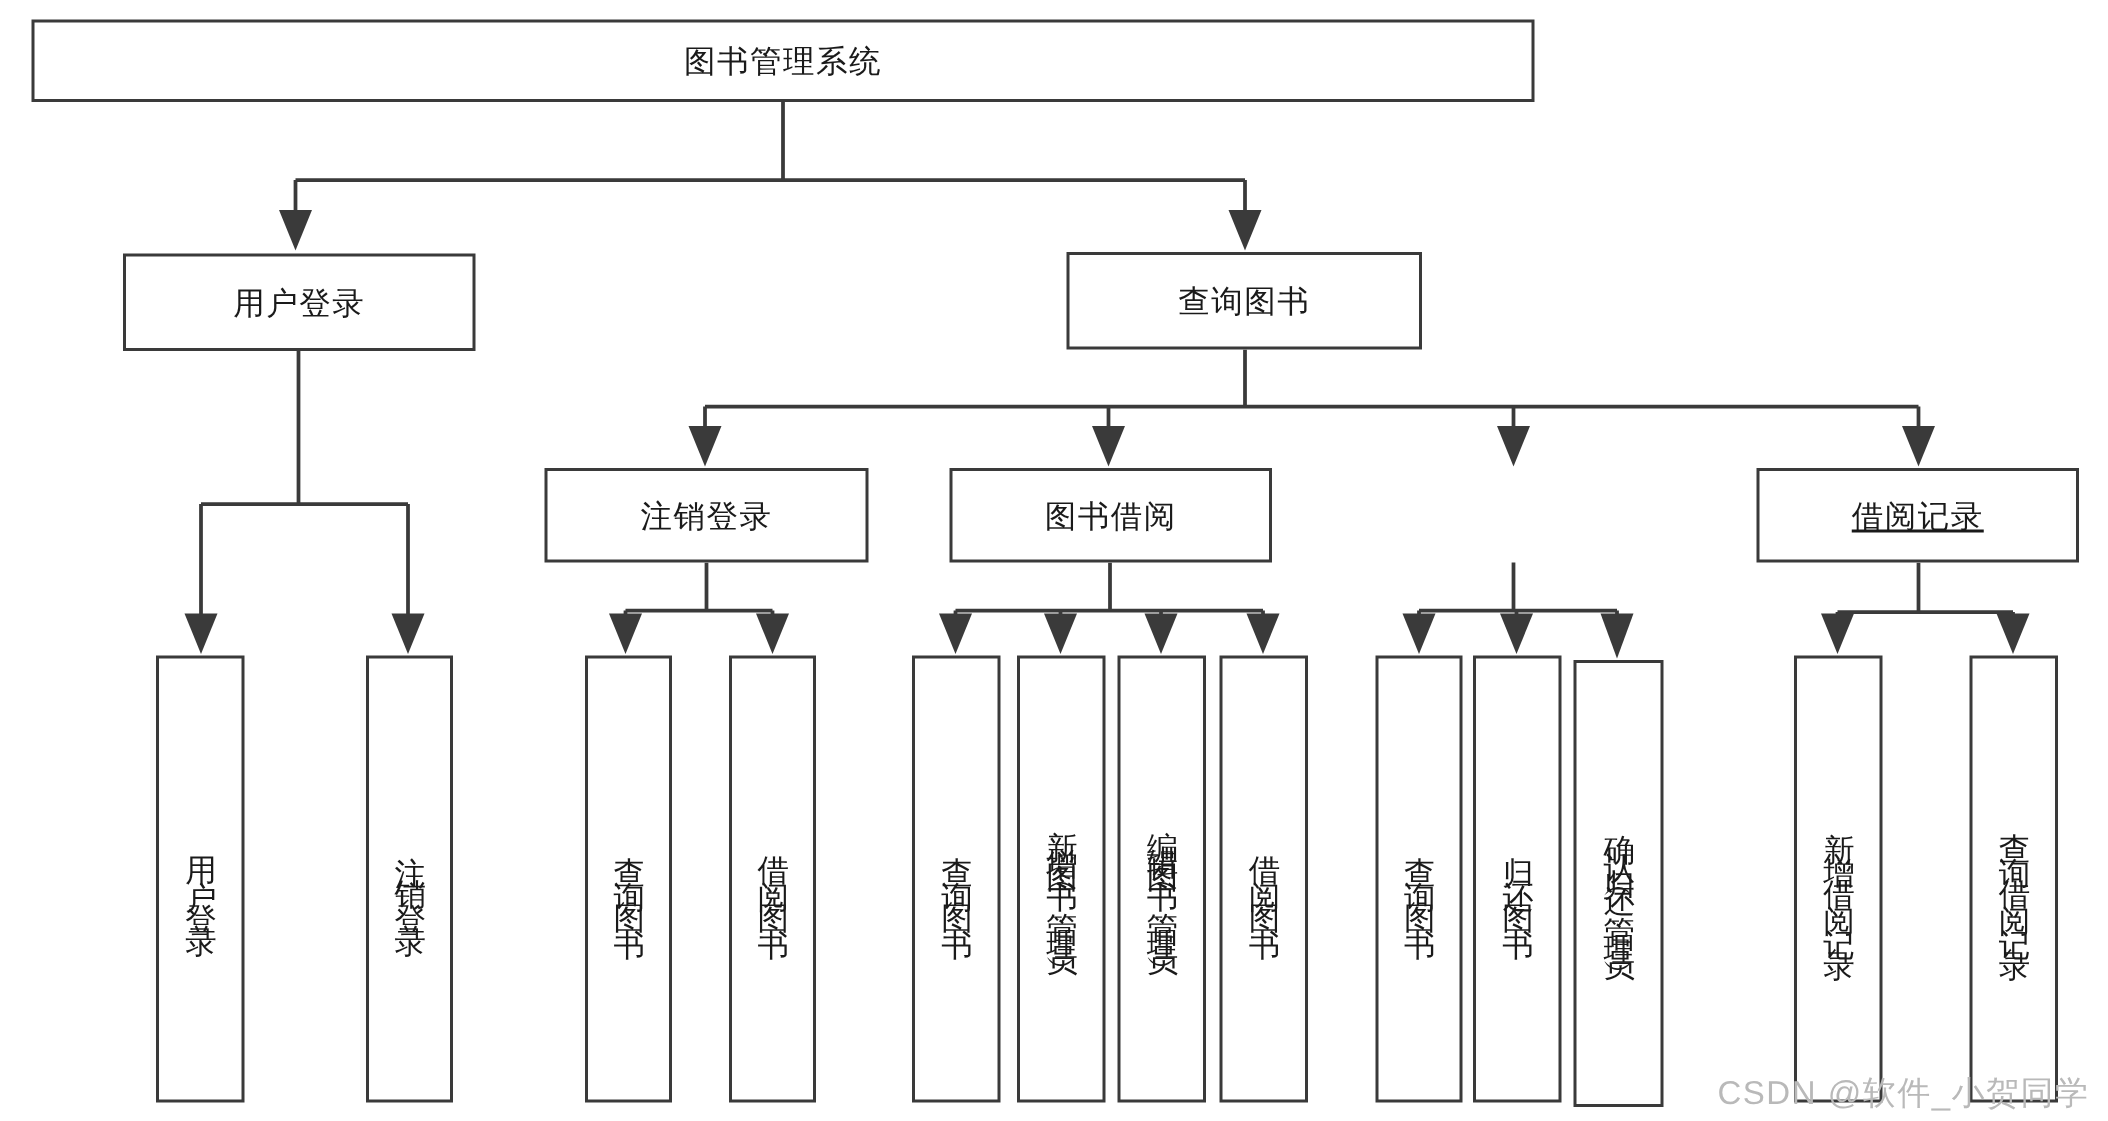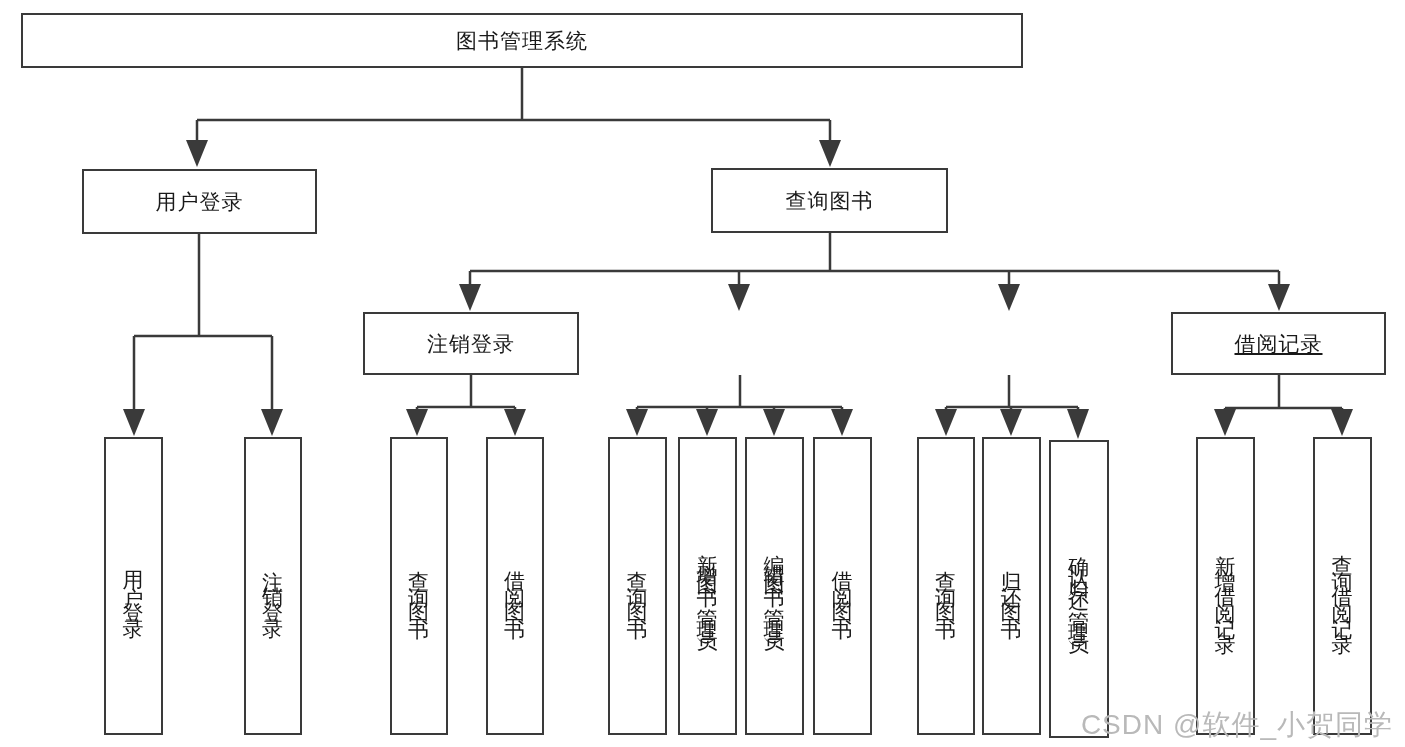--- a/index.html
+++ b/index.html
@@ -43,21 +43,21 @@
     text-orientation: mixed;
     font-size: 21px;
     line-height: 1;
     letter-spacing: 16px;
   }
   .v-label.long { letter-spacing: 11px; }
   .watermark {
     position: absolute;
     right: 12px;
     bottom: 3px;
-    font-size: 28px;
+    font-size: 22px;
     letter-spacing: 1px;
     color: var(--watermark, #b9b9b9);
     white-space: nowrap;
     z-index: 5;
   }
 </style>
 </head>
 <body>
 
 <div class="canvas">
@@ -119,20 +119,23 @@
   <div class="hbox" style="left:82px; top:169px; width:235px; height:65px;">
     <span>用户登录</span>
   </div>
   <div class="hbox" style="left:711px; top:168px; width:237px; height:65px;">
     <span>查询图书</span>
   </div>
 
   <div class="hbox" style="left:363px; top:312px; width:216px; height:63px;">
     <span>注销登录</span>
   </div>
+  <div class="hbox" style="left:633px; top:312px; width:215px; height:63px;">
+    <span>图书借阅</span>
+  </div>
   <div class="hbox" style="left:1171px; top:312px; width:215px; height:63px;text-decoration:underline;">
     <span>借阅记录</span>
   </div>
 
   <div class="vbox" style="left:104px; width:59px;">
     <span class="v-label">用户登录</span>
   </div>
   <div class="vbox" style="left:244px; width:58px;">
     <span class="v-label">注销登录</span>
   </div>

